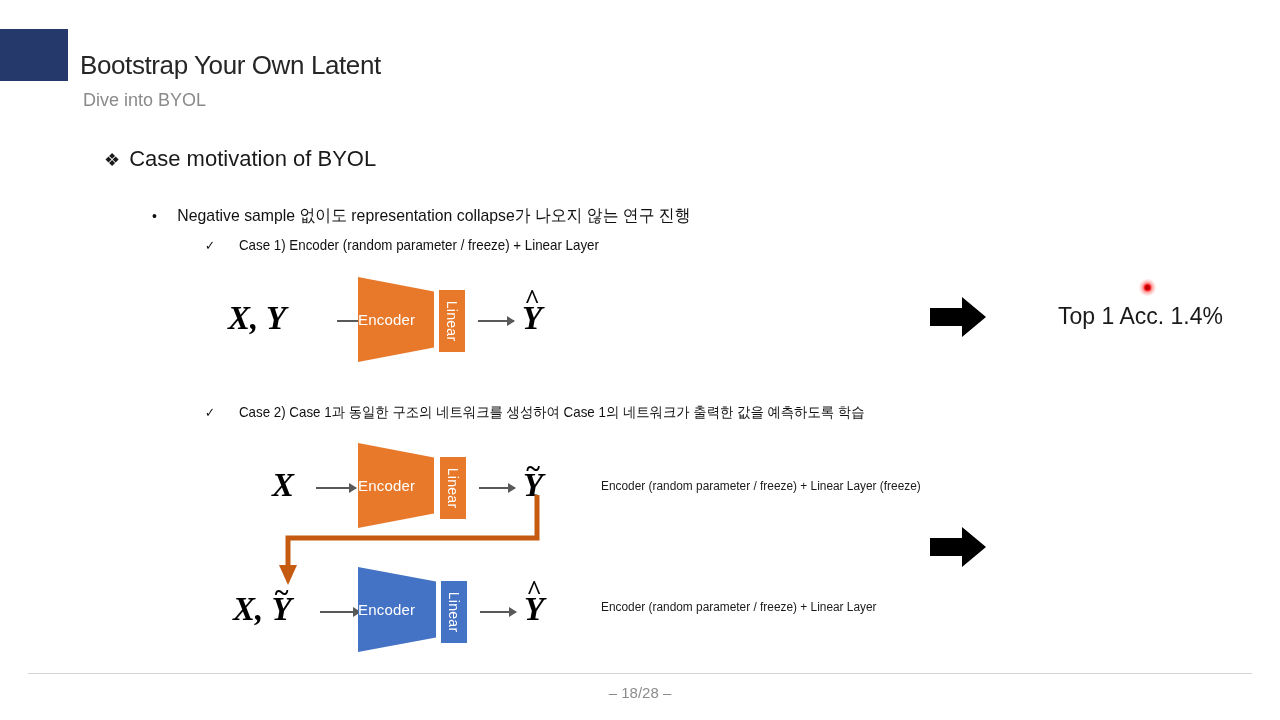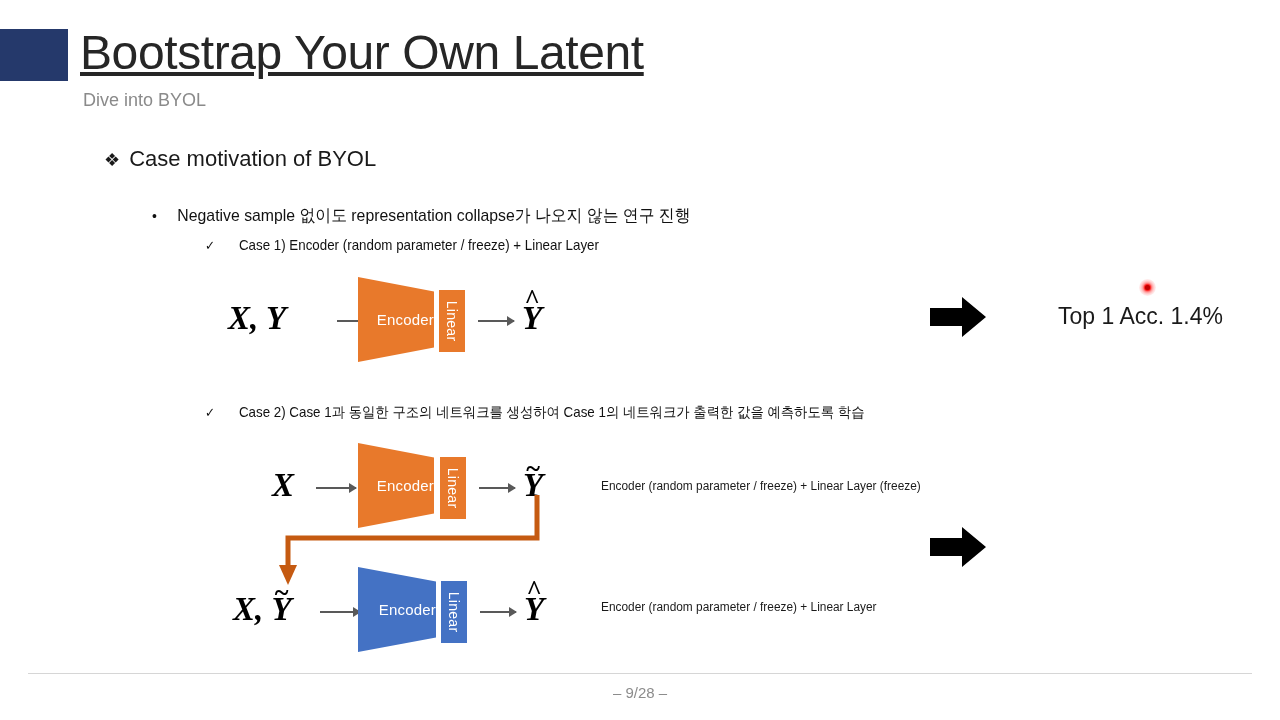--- a/index.html
+++ b/index.html
@@ -9,23 +9,23 @@
     color:#000;
   }
   .slide{position:absolute;inset:0;background:#fff;}
 
   
   .hdr-block{
     position:absolute;left:0;top:29px;width:68px;height:52px;
     background:#25396b;
   }
   .hdr-title{
-    position:absolute;left:80px;top:25px;
-    font-size:48px;letter-spacing:-0.4px;color:#262626;
-    font-weight:400;white-space:nowrap;text-decoration:underline;
+    position:absolute;left:80px;top:50px;
+    font-size:26px;letter-spacing:-0.4px;color:#262626;
+    font-weight:400;white-space:nowrap;
   }
   .hdr-sub{
     position:absolute;left:83px;top:90px;
     font-size:18px;color:#8a8a8a;white-space:nowrap;
   }
 
   
   .lvl1{
     position:absolute;left:104px;top:146px;
     font-size:22px;color:#1a1a1a;white-space:nowrap;
@@ -58,21 +58,21 @@
   .math .acc>.bar{
     position:absolute;left:50%;transform:translateX(-50%);
     font-style:normal;font-weight:700;
   }
   .math .hatbar{top:-0.60em;font-size:0.80em;}
   .math .tildebar{top:-0.52em;font-size:0.80em;}
 
   
   .enc{
     position:absolute;
-    display:flex;align-items:center;justify-content:flex-end;
+    display:flex;align-items:center;justify-content:flex-start;
     color:#fff;font-size:15px;letter-spacing:0.2px;
   }
   .enc.orange{background:#e8792b;}
   .enc.blue{background:#4472c4;}
   .enc-trap{clip-path:polygon(0% 0%,100% 17%,100% 83%,0% 100%);}
 
   .lin{
     position:absolute;
     display:flex;align-items:center;justify-content:center;
   }
@@ -228,15 +228,15 @@
 
   <div class="anno" style="left:601px;top:600px">Encoder (random parameter / freeze) + Linear Layer</div>
 
   <div class="barrow" style="left:930px;top:527px">
     <svg width="56" height="40" viewBox="0 0 56 40" xmlns="http://www.w3.org/2000/svg">
       <path d="M0 11 H32 V0 L56 20 L32 40 V29 H0 Z" fill="#000"></path>
     </svg>
   </div>
 
   <div class="frule"></div>
-  <div class="fnum">– 9/28 –</div>
+  <div class="fnum">– 18/28 –</div>
 
 </div>
 
 </body></html>

